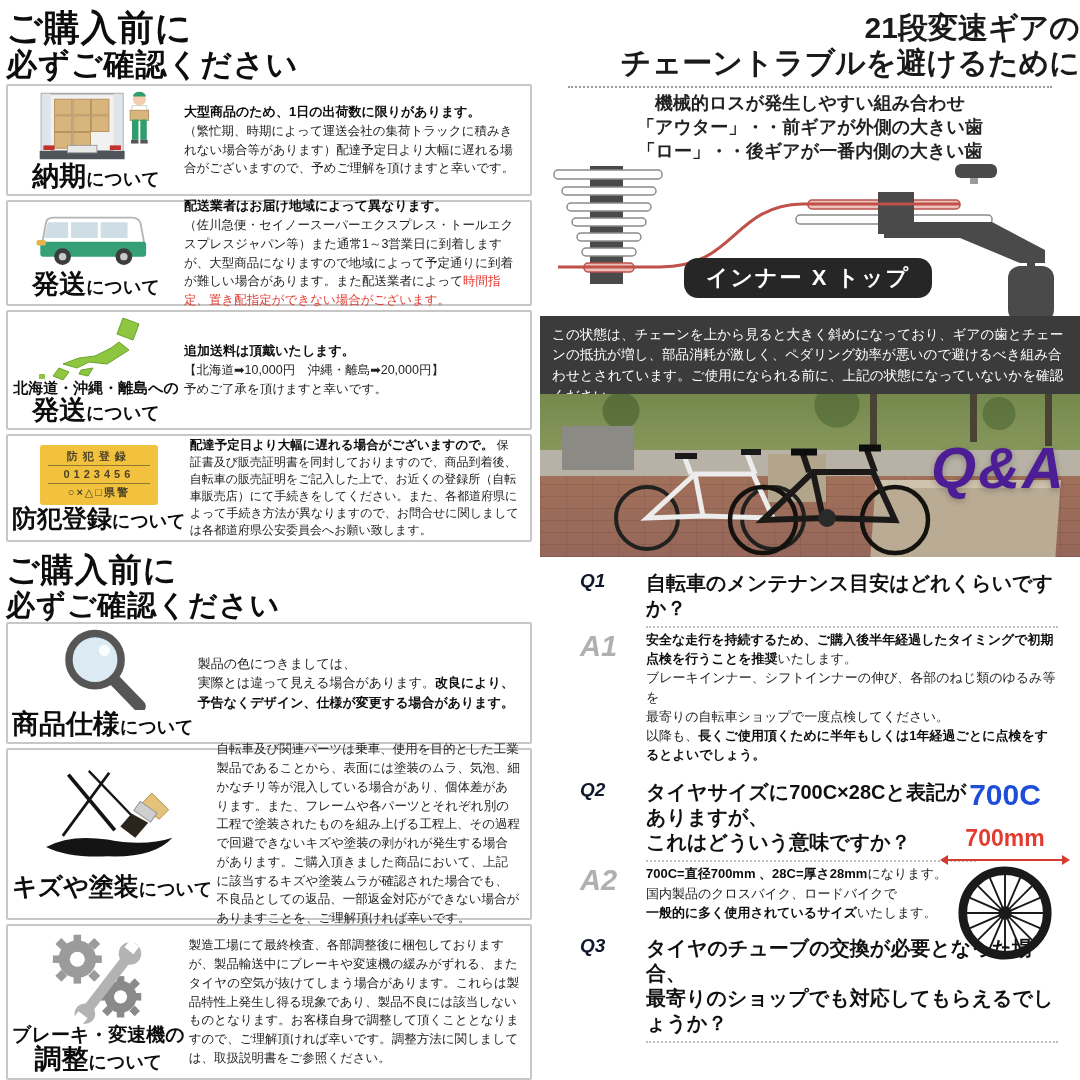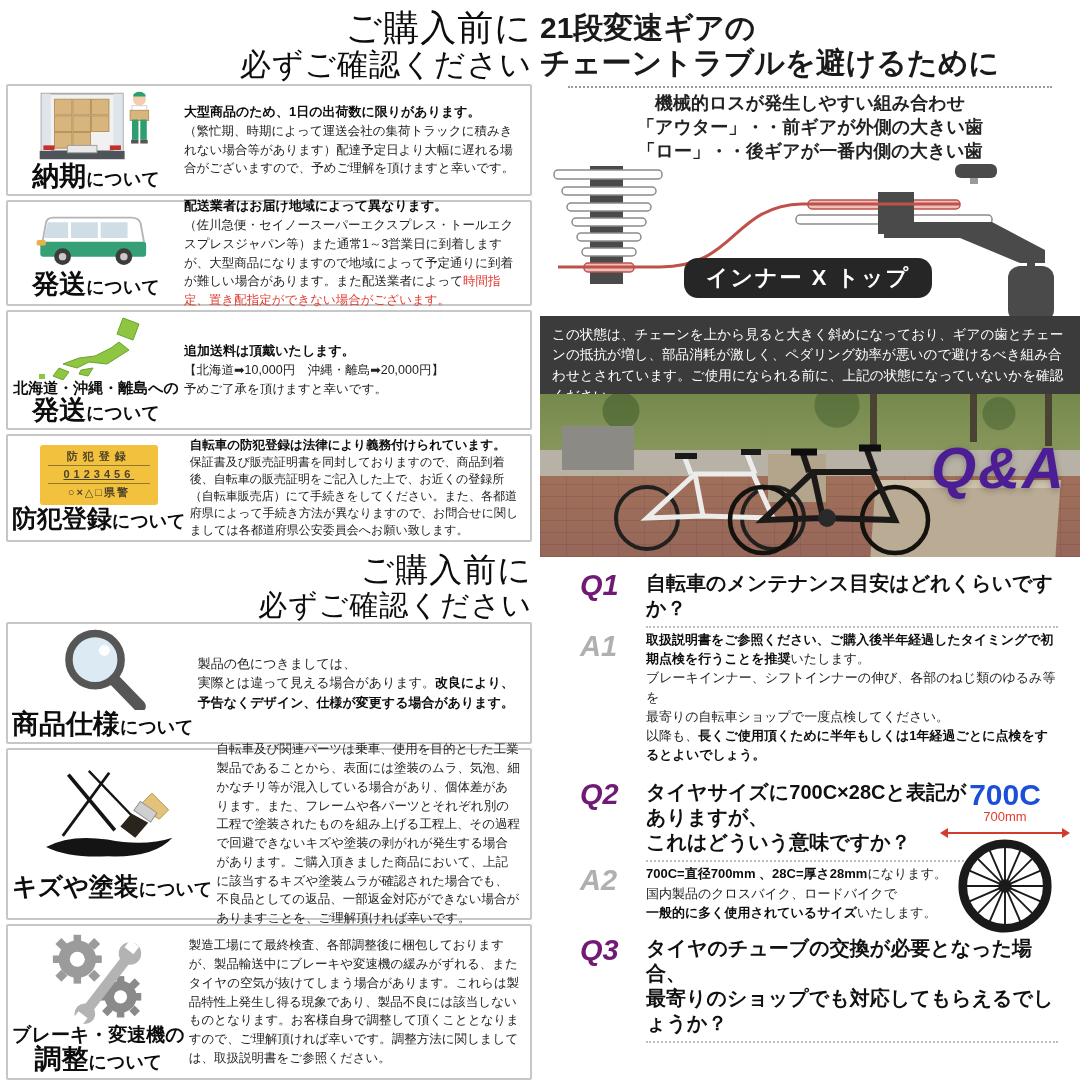--- a/index.html
+++ b/index.html
@@ -1,37 +1,37 @@
 <!DOCTYPE html>
 <html><head>
 <meta charset="utf-8">
 <style>
   html,body{margin:0;padding:0;background:#fff;}
   body{width:1080px;height:1080px;font-family:"Liberation Sans","DejaVu Sans",sans-serif;color:#1c1c1c;}
   .page{position:relative;width:1080px;height:1080px;overflow:hidden;background:#fff;}
   
   .col-left{position:absolute;left:6px;top:0;width:526px;}
-  .big-header{height:84px;box-sizing:border-box;padding-top:8px;text-align:right;font-weight:400;color:#0d0d0d;line-height:1.12;}
+  .big-header{height:84px;box-sizing:border-box;padding-top:8px;text-align:left;font-weight:700;color:#0d0d0d;line-height:1.12;}
   .big-header.second{height:76px;padding-top:6px;}
   .bh1{font-size:36px;letter-spacing:1px;display:block;}
   .bh2{font-size:31px;letter-spacing:1px;display:block;}
   .info-box{box-sizing:border-box;border:2px solid #c7c7c7;border-radius:2px;margin:0 0 4px 0;display:flex;align-items:center;padding:4px 10px 4px 4px;background:#fff;}
   .info-left{flex:0 0 168px;display:flex;flex-direction:column;align-items:center;justify-content:center;}
   .icon-wrap{display:flex;align-items:flex-end;justify-content:center;}
   .info-title{font-weight:900;color:#0d0d0d;line-height:1.04;text-align:center;white-space:nowrap;}
   .t-main{font-size:27px;letter-spacing:0px;text-align:center;}
   .t-suf{font-size:18px;}
   .t-small{font-size:15px;font-weight:900;display:block;}
   .info-text{flex:1;font-size:12.5px;line-height:1.5;color:#222;padding-left:4px;}
   .lead{font-weight:bold;font-size:13px;color:#0d0d0d;}
   .red{color:#e23b30;}
   .bold{font-weight:bold;color:#0d0d0d;}
   
   .col-right{position:absolute;left:540px;top:0;width:540px;}
-  .r-header{height:84px;box-sizing:border-box;padding-top:10px;text-align:left;font-weight:900;font-size:30px;line-height:1.18;color:#1a1a1a;}
+  .r-header{height:84px;box-sizing:border-box;padding-top:10px;text-align:right;font-weight:900;font-size:30px;line-height:1.18;color:#1a1a1a;}
   .dotted-div{border-bottom:2px dotted #9a9a9a;margin:2px 28px 4px 28px;height:0;}
   .intro{text-align:center;font-size:18px;font-weight:600;line-height:1.33;color:#222;}
   .diagram{position:relative;width:540px;}
   .d1{height:142px;}
   .d2{height:152px;}
   .gear-label{position:absolute;left:268px;transform:translateX(-50%);background:#262626;color:#fff;font-weight:900;font-size:22px;letter-spacing:2px;padding:5px 22px;border-radius:14px;white-space:nowrap;}
   .gl1{top:92px;}
   .gl2{top:94px;}
   .warn-box{box-sizing:border-box;width:540px;height:78px;background:#3b3b3b;color:#fff;font-size:13.6px;line-height:1.5;padding:9px 12px;}
   
@@ -48,30 +48,30 @@
     repeating-linear-gradient(0deg, rgba(0,0,0,.09) 0 1px, transparent 1px 12px),
     linear-gradient(#a1705a,#96675a);}
   .stone{position:absolute;background:#8f8d85;}
   .stone.s1{left:22px;top:32px;width:72px;height:44px;background:#8b8a84;}
   .stone.s2{left:228px;top:60px;width:58px;height:48px;background:#b3a48c;}
   .bench{position:absolute;left:333px;top:86px;width:185px;height:72px;background:#b9ab94;border-top:8px solid #cfc3ad;transform:skewX(-4deg);}
   .qa-banner{position:absolute;right:14px;top:40px;font-style:italic;font-weight:900;font-size:58px;color:#4c1d95;letter-spacing:2px;text-shadow:0 2px 6px rgba(0,0,0,.25);}
   .bikes{position:absolute;left:55px;top:22px;}
   
   .qa-row{display:grid;grid-template-columns:58px 1fr;column-gap:8px;margin:10px 22px 0 40px;}
-  .q-label{font-style:italic;font-weight:900;font-size:29px;color:#701a75;line-height:1;}
+  .q-label{font-style:italic;font-weight:900;font-size:19px;color:#0f172a;line-height:1;}
   .a-label{font-style:italic;font-weight:900;font-size:29px;color:#b0b0b0;line-height:1;padding-top:4px;}
   .q-text{font-weight:900;font-size:20px;line-height:1.25;color:#111;border-bottom:2px dotted #c4bdb6;padding-bottom:5px;}
   .a-text{font-size:13px;line-height:1.48;color:#222;padding-top:2px;}
   .q2-wrap{position:relative;}
   .q2-main{width:385px;}
   .q2-main .q-text{width:330px;}
   .wheel-fig{position:absolute;right:2px;top:0;width:146px;text-align:center;}
   .wheel-label{font-weight:900;font-size:30px;line-height:1;color:#1d4ed8;}
-  .wheel-size{font-weight:normal;font-size:13px;color:#e23b30;line-height:1.1;}
+  .wheel-size{font-weight:bold;font-size:23px;color:#e23b30;line-height:1.1;margin-top:16px;}
   .wheel-arrow{position:relative;height:10px;margin:3px 8px 0 8px;}
   .wheel-arrow .bar{position:absolute;left:4px;right:4px;top:4px;height:2px;background:#d23b2e;}
   .wheel-arrow .ah{position:absolute;top:0;width:0;height:0;border-top:5px solid transparent;border-bottom:5px solid transparent;}
   .wheel-arrow .ah.l{left:0;border-right:8px solid #d23b2e;}
   .wheel-arrow .ah.r{right:0;border-left:8px solid #d23b2e;}
 </style>
 </head>
 <body>
 
 <div class="page">
@@ -164,27 +164,27 @@
         <span class="lead">追加送料は頂戴いたします。</span><br>
         <span>【北海道➡10,000円　沖縄・離島➡20,000円】</span><br>
         <span>予めご了承を頂けますと幸いです。</span>
       </div>
     </div>
 
     <div class="info-box" style="height:108px">
       <div class="info-left">
         <div style="width:118px;background:#f2c23e;border-radius:3px;padding:3px 0 4px;text-align:center;font-size:11px;font-weight:bold;color:#4d4328;line-height:1.55;">
           <span style="letter-spacing:5px;display:block;border-bottom:1px solid #8c7a33;margin:0 8px;">防犯登録</span>
-          <span style="letter-spacing:4px;display:block;border-bottom:1px solid #8c7a33;margin:0 8px;text-decoration:underline;">0123456</span>
+          <span style="letter-spacing:4px;display:block;border-bottom:1px solid #8c7a33;margin:0 8px;">0123456</span>
           <span style="letter-spacing:2px;display:block;">○×△□県警</span>
         </div>
         <div class="info-title"><span class="t-main" style="font-size:25px">防犯登録</span><span class="t-suf">について</span></div>
       </div>
       <div class="info-text" style="font-size:12px;line-height:1.42">
-        <span class="lead" style="font-size:12.5px">自転車の防犯登録は法律により義務付けられています。</span>
+        <span class="lead" style="font-size:12.5px">配達予定日より大幅に遅れる場合がございますので。</span>
         <span>保証書及び販売証明書を同封しておりますので、商品到着後、自転車の販売証明をご記入した上で、お近くの登録所（自転車販売店）にて手続きをしてください。また、各都道府県によって手続き方法が異なりますので、お問合せに関しましては各都道府県公安委員会へお願い致します。</span>
       </div>
     </div>
 
     <div class="big-header second">
       <span class="bh1" style="font-size:33px">ご購入前に</span>
       <span class="bh2" style="font-size:29px">必ずご確認ください</span>
     </div>
 
     <div class="info-box" style="height:122px">
@@ -351,21 +351,21 @@
         <circle cx="232" cy="102" r="9" fill="#2a2a2a"></circle>
       </svg>
       <div class="qa-banner">Q&amp;A</div>
     </div>
 
     <div class="qa-row" style="margin-top:14px">
       <div class="q-label">Q1</div>
       <div class="q-text">自転車のメンテナンス目安はどれくらいですか？</div>
       <div class="a-label">A1</div>
       <div class="a-text">
-        <span class="red bold">取扱説明書をご参照ください、ご購入後半年経過したタイミングで初期点検を行うことを推奨</span><span>いたします。</span><br>
+        <span class="red bold">安全な走行を持続するため、ご購入後半年経過したタイミングで初期点検を行うことを推奨</span><span>いたします。</span><br>
         <span>ブレーキインナー、シフトインナーの伸び、各部のねじ類のゆるみ等を</span><br>
         <span>最寄りの自転車ショップで一度点検してください。</span><br>
         <span>以降も、</span><span class="bold">長くご使用頂くために</span><span class="red bold">半年もしくは1年経過ごとに点検をする</span><span class="bold">とよいでしょう。</span>
       </div>
     </div>
 
     <div class="q2-wrap">
       <div class="qa-row q2-main" style="margin-top:16px">
         <div class="q-label">Q2</div>
         <div class="q-text">

